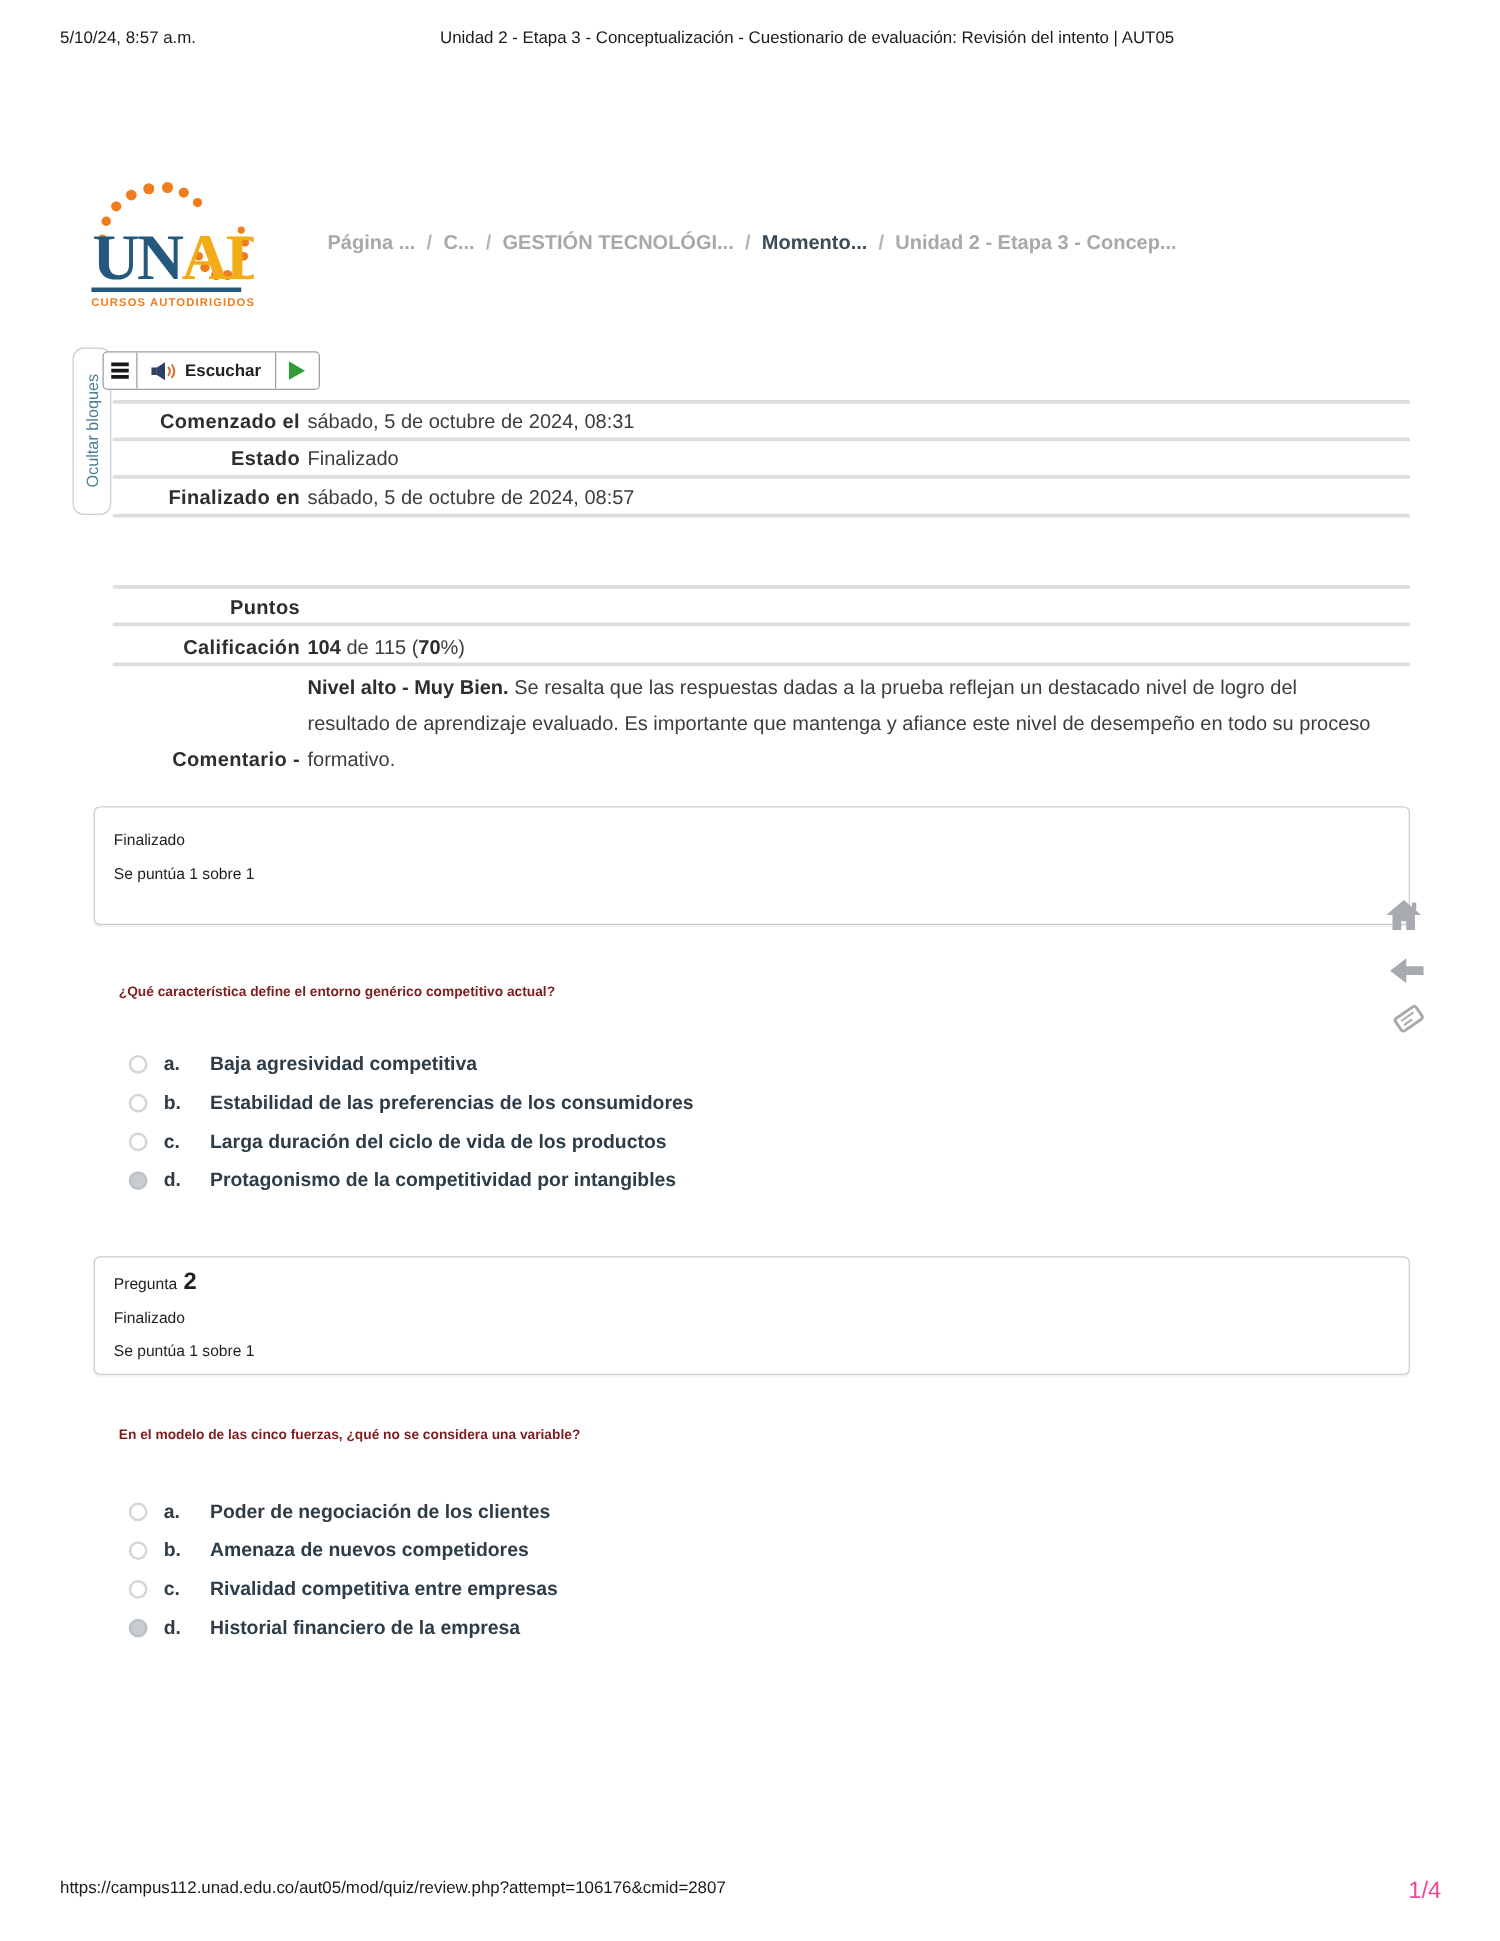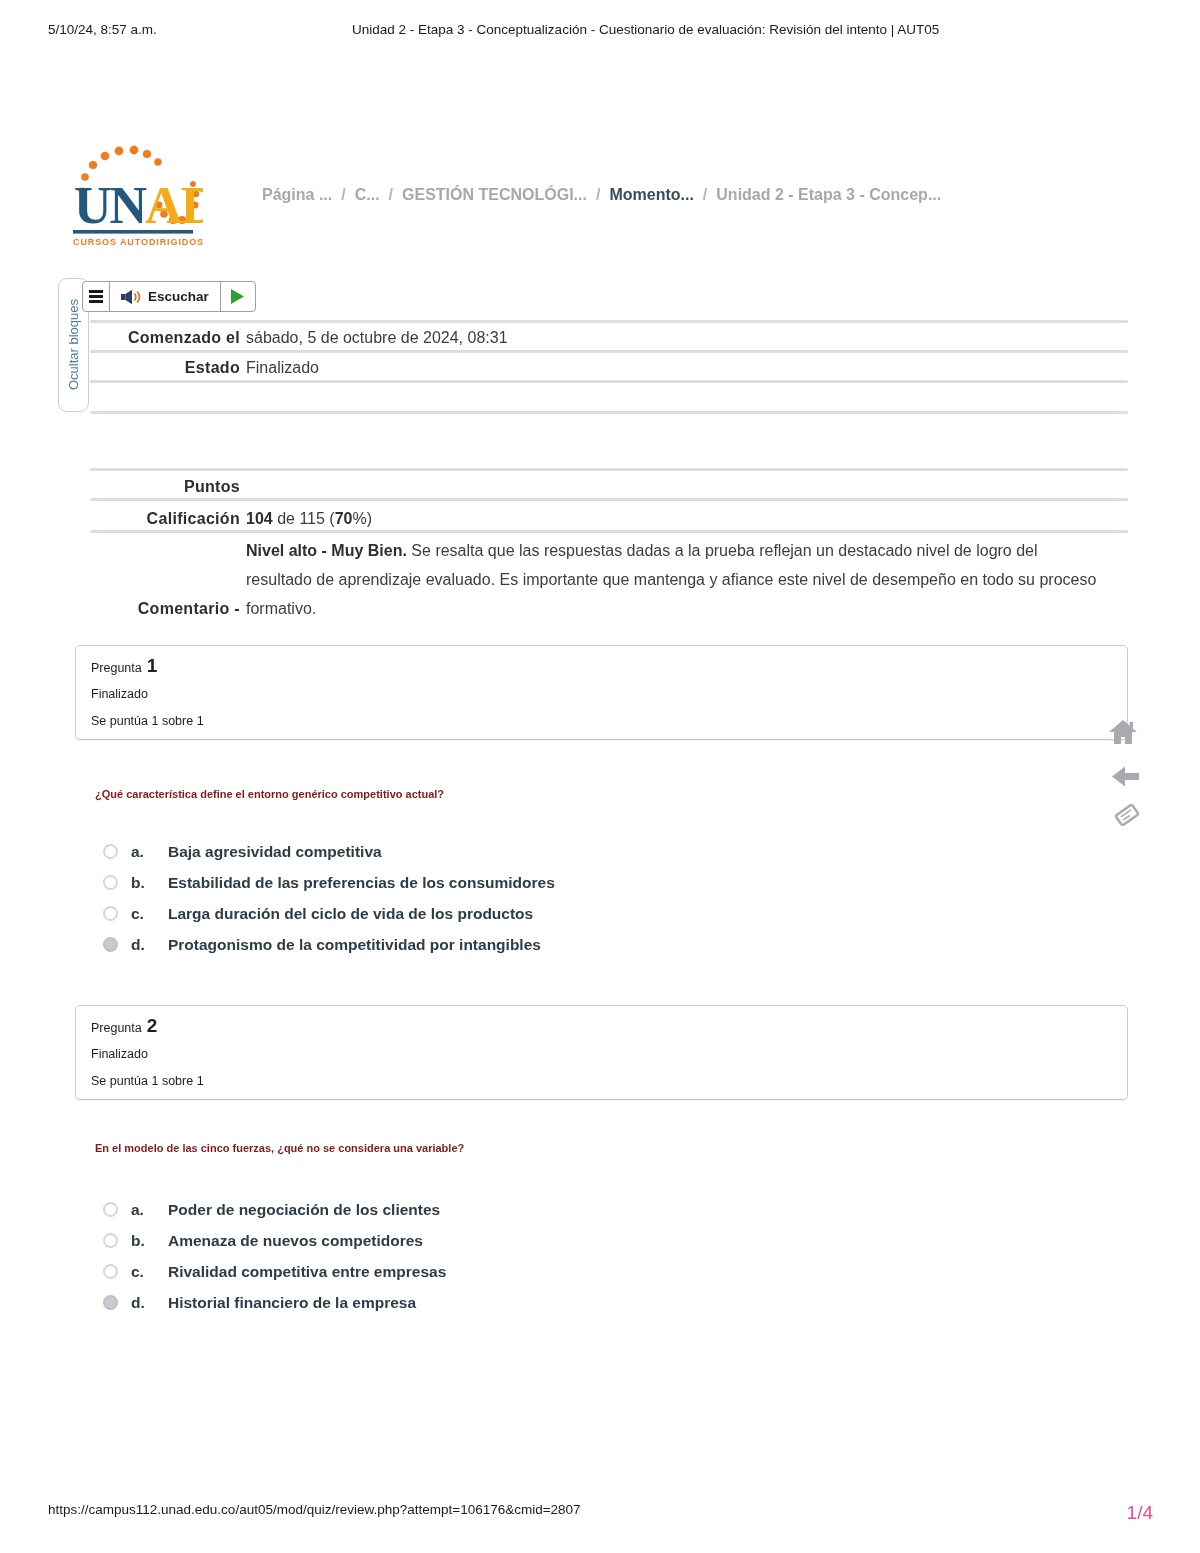--- a/index.html
+++ b/index.html
@@ -164,35 +164,38 @@
   <div class="hline" style="top:210px"></div>
 
   <div class="srow" style="top:4px">
     <div class="s-label">Comenzado el</div>
     <div class="s-value">sábado, 5 de octubre de 2024, 08:31</div>
   </div>
   <div class="srow" style="top:34px">
     <div class="s-label">Estado</div>
     <div class="s-value">Finalizado</div>
   </div>
+  <div class="srow" style="top:65px">
+    <div class="s-label">Finalizado en</div>
+    <div class="s-value">sábado, 5 de octubre de 2024, 08:57</div>
+  </div>
   <div class="srow" style="top:153px">
     <div class="s-label">Puntos</div>
   </div>
   <div class="srow" style="top:185px">
     <div class="s-label">Calificación</div>
     <div class="s-value"><b>104</b><span> de 115 (</span><b>70</b><span>%)</span></div>
   </div>
   <div class="srow" style="top:216px">
     <div class="s-label">Comentario -</div>
     <div class="s-value wide"><b>Nivel alto - Muy Bien.</b><span> Se resalta que las respuestas dadas a la prueba reflejan un destacado nivel de logro del resultado de aprendizaje evaluado. Es importante que mantenga y afiance este nivel de desempeño en todo su proceso formativo.</span></div>
   </div>
 </div>
 
 <div class="abs qcard" style="top:645px">
-  <div class="q-head"><span>Pregunta</span><span class="q-num">1</span></div>
   <div class="q-status">Finalizado</div>
   <div class="q-points">Se puntúa 1 sobre 1</div>
 </div>
 
 <div class="abs q-text q-text-1">¿Qué característica define el entorno genérico competitivo actual?</div>
 <div class="abs opts opts-1">
   <div class="opt">
     <div class="radio"></div>
     <div class="opt-letter">a.</div>
     <div class="opt-text">Baja agresividad competitiva</div>

